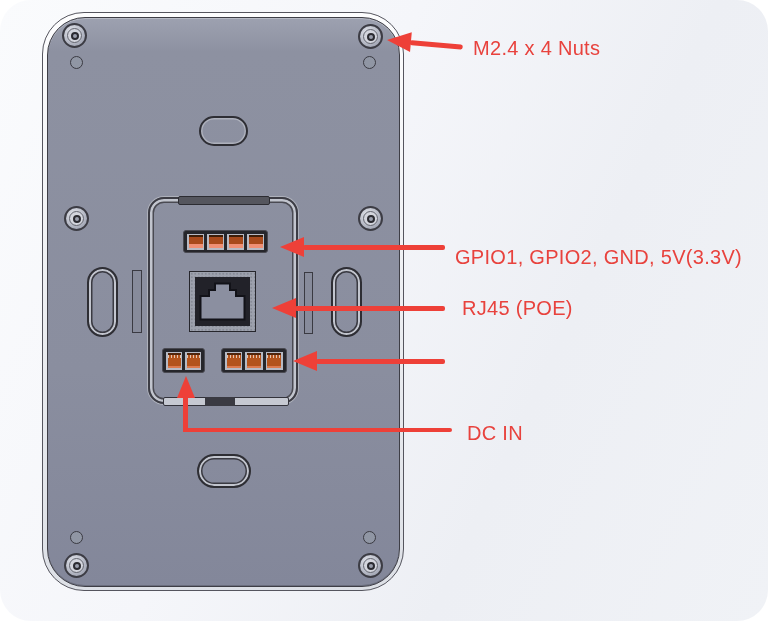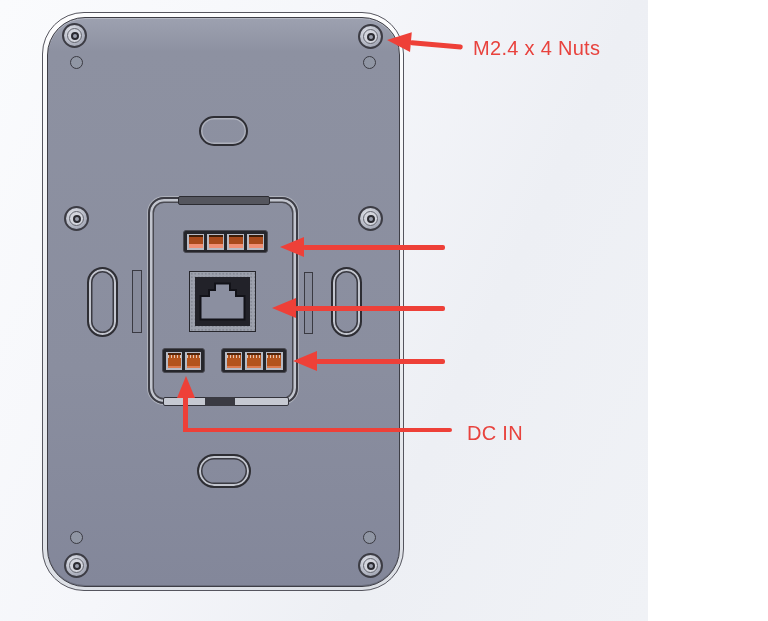--- a/index.html
+++ b/index.html
@@ -1,18 +1,18 @@
 <!DOCTYPE html>
 <html><head>
 <meta charset="utf-8">
 <style>
   html,body{margin:0;padding:0;}
-  .stage{position:relative;width:648px;height:621px;overflow:hidden;
+  .stage{position:relative;width:768px;height:621px;overflow:hidden;
     background:linear-gradient(115deg,#fafbfd 0%,#f5f6fa 40%,#edeff4 68%,#f0f2f6 100%);
-    font-family:"Liberation Sans",sans-serif;}
+    font-family:"Liberation Sans",sans-serif;border-radius:31px;}
   .abs{position:absolute;box-sizing:border-box;}
 
   
   .device{left:42px;top:12px;width:362px;height:579px;border-radius:42px;
     background:linear-gradient(180deg,#fdfdfe,#dde0e6);border:1.5px solid #55555e;}
   .device-inner{inset:3.5px;border-radius:38px;border:1.5px solid #3e3e46;
     background:linear-gradient(180deg,#9da1b0 0%,#8d91a1 6%,#8a8e9f 62%,#83879a 100%);
     box-shadow:inset 0 1px 0 rgba(255,255,255,.28), inset 0 -1px 0 rgba(0,0,0,.18);}
 
   
@@ -163,25 +163,27 @@
   <div class="h-arrow" style="left:387px;top:30px;width:76px;transform:rotate(5deg);transform-origin:left center;">
       <span class="head"></span>
       <span class="shaft"></span>
     </div>
   <div class="ann-label" style="left:473px;top:36px;">M2.4 x 4 Nuts</div>
 
   <div class="h-arrow" style="left:280px;top:237px;width:165px;">
       <span class="head"></span>
       <span class="shaft"></span>
     </div>
+  <div class="ann-label" style="left:455px;top:245px;">GPIO1, GPIO2, GND, 5V(3.3V)</div>
 
   <div class="h-arrow" style="left:272px;top:298px;width:173px;">
       <span class="head"></span>
       <span class="shaft"></span>
     </div>
+  <div class="ann-label" style="left:462px;top:296px;">RJ45 (POE)</div>
 
   <div class="h-arrow" style="left:293px;top:351px;width:152px;">
       <span class="head"></span>
       <span class="shaft"></span>
     </div>
 
   <div class="v-arrow" style="left:176px;top:376px;height:56px;">
       <span class="vhead"></span>
       <span class="vshaft"></span>
     </div>

